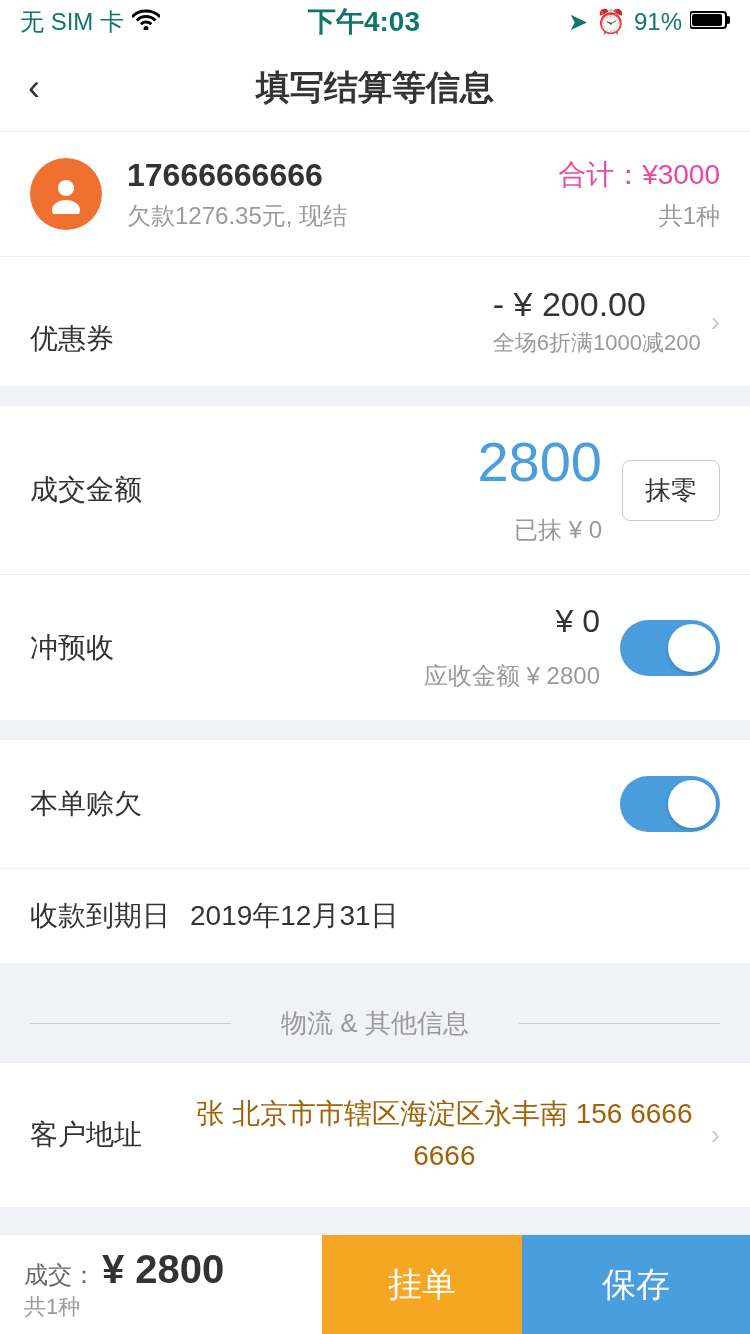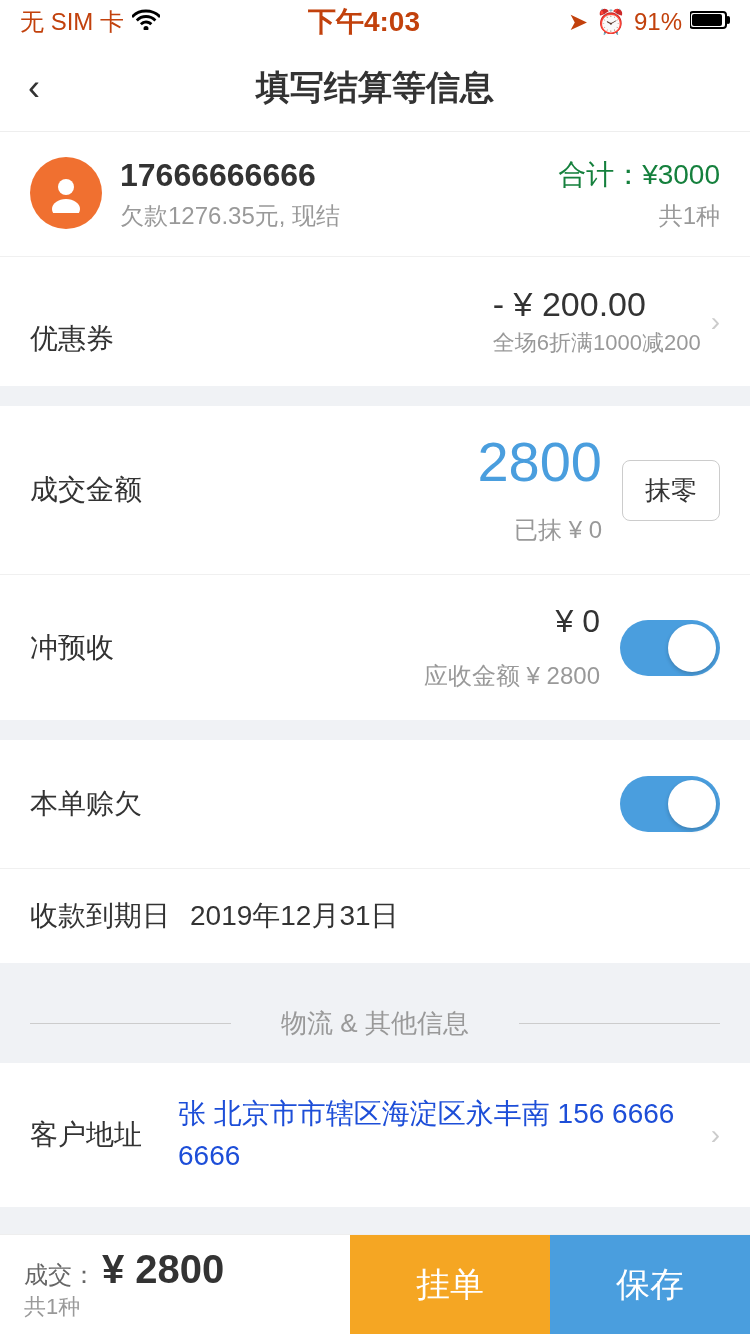--- a/index.html
+++ b/index.html
@@ -16,21 +16,21 @@
     
     .status-bar {
       width: 750px;
       height: 44px;
       background: #fff;
       display: flex;
       align-items: center;
       justify-content: space-between;
       padding: 0 20px;
       font-size: 24px;
-      color: #c2410c;
+      color: #0f766e;
     }
     .status-left { display: flex; align-items: center; gap: 8px; }
     .status-center { font-weight: 600; font-size: 28px; }
     .status-right { display: flex; align-items: center; gap: 8px; }
 
     
     .nav-bar {
       width: 750px;
       height: 88px;
       background: #fff;
@@ -61,21 +61,21 @@
     }
 
     
     .customer-row {
       display: flex;
       align-items: center;
       justify-content: space-between;
       padding: 24px 30px;
       background: #fff;
     }
-    .customer-left { display: flex; align-items: flex-start; gap: 18px; }
+    .customer-left { display: flex; align-items: center; gap: 25px; }
     .avatar {
       width: 72px;
       height: 72px;
       border-radius: 50%;
       background: #f07030;
       display: flex;
       align-items: center;
       justify-content: center;
       color: #fff;
       font-size: 36px;
@@ -86,21 +86,21 @@
       color: #333;
     }
     .customer-info .debt {
       font-size: 24px;
       color: #999;
       margin-top: 6px;
     }
     .customer-right { text-align: right; }
     .total-amount {
       font-size: 28px;
-      color: #15803d;
+      color: #ec4899;
     }
     .total-count {
       font-size: 24px;
       color: #999;
       margin-top: 6px;
     }
 
     
     .coupon-row {
       display: flex;
@@ -235,21 +235,21 @@
 
     
     .address-row {
       display: flex;
       align-items: center;
       justify-content: space-between;
       padding: 30px 30px;
       background: #fff;
     }
     .address-label { font-size: 28px; color: #333; flex-shrink: 0; margin-right: 36px; }
-    .address-value { font-size: 28px; color: #1d4ed8; flex: 1; line-height: 1.5; }
+    .address-value { font-size: 28px; color: #a16207; flex: 1; line-height: 1.5; text-align: center; }
 
     
     .bottom-spacer {
       background: #f0f2f5;
       height: 200px;
     }
 
     
     .footer-bar {
       position: fixed;
@@ -278,21 +278,21 @@
       display: flex;
       align-items: center;
       justify-content: center;
       font-size: 34px;
       color: #fff;
       font-weight: 500;
       cursor: pointer;
       border: none;
     }
     .footer-save-btn {
-      width: 200px;
+      width: 228px;
       background: #4a9ede;
       display: flex;
       align-items: center;
       justify-content: center;
       font-size: 34px;
       color: #fff;
       font-weight: 500;
       cursor: pointer;
       border: none;
     }

